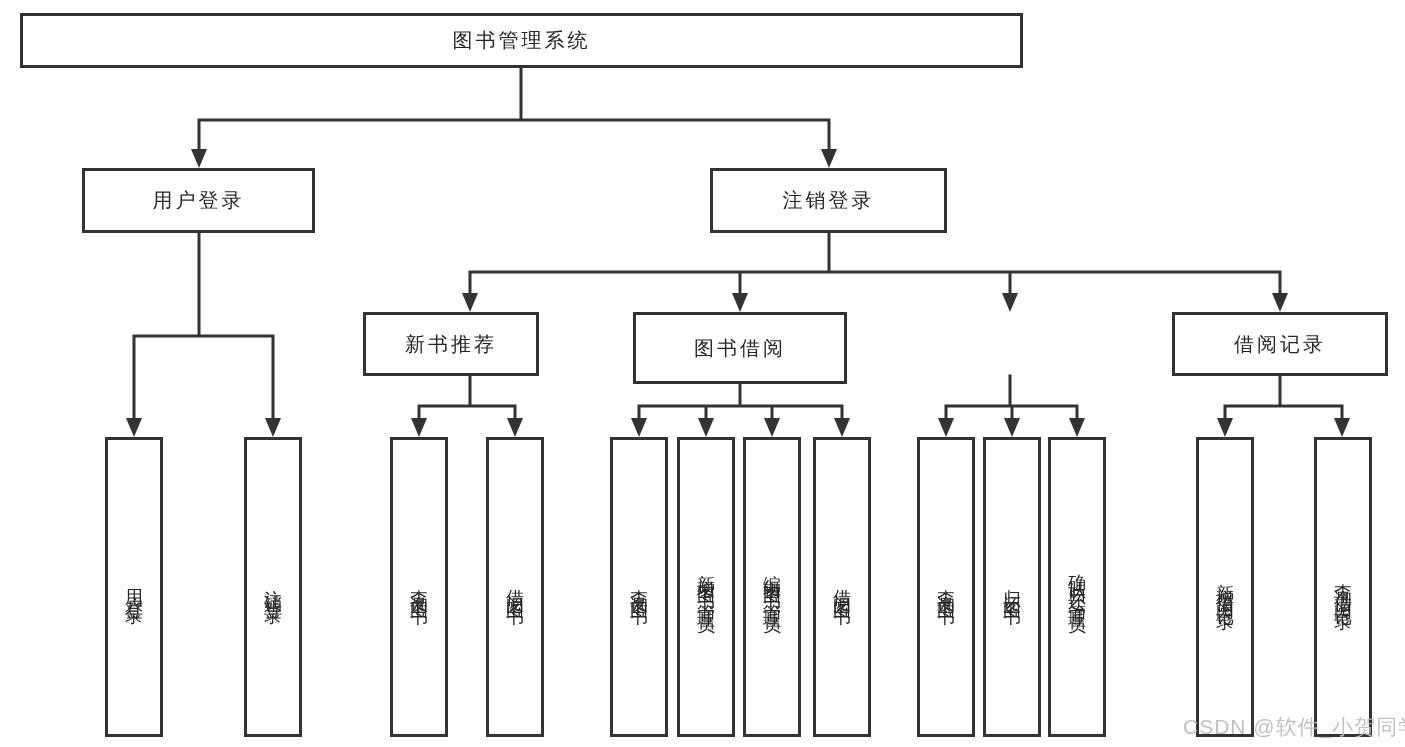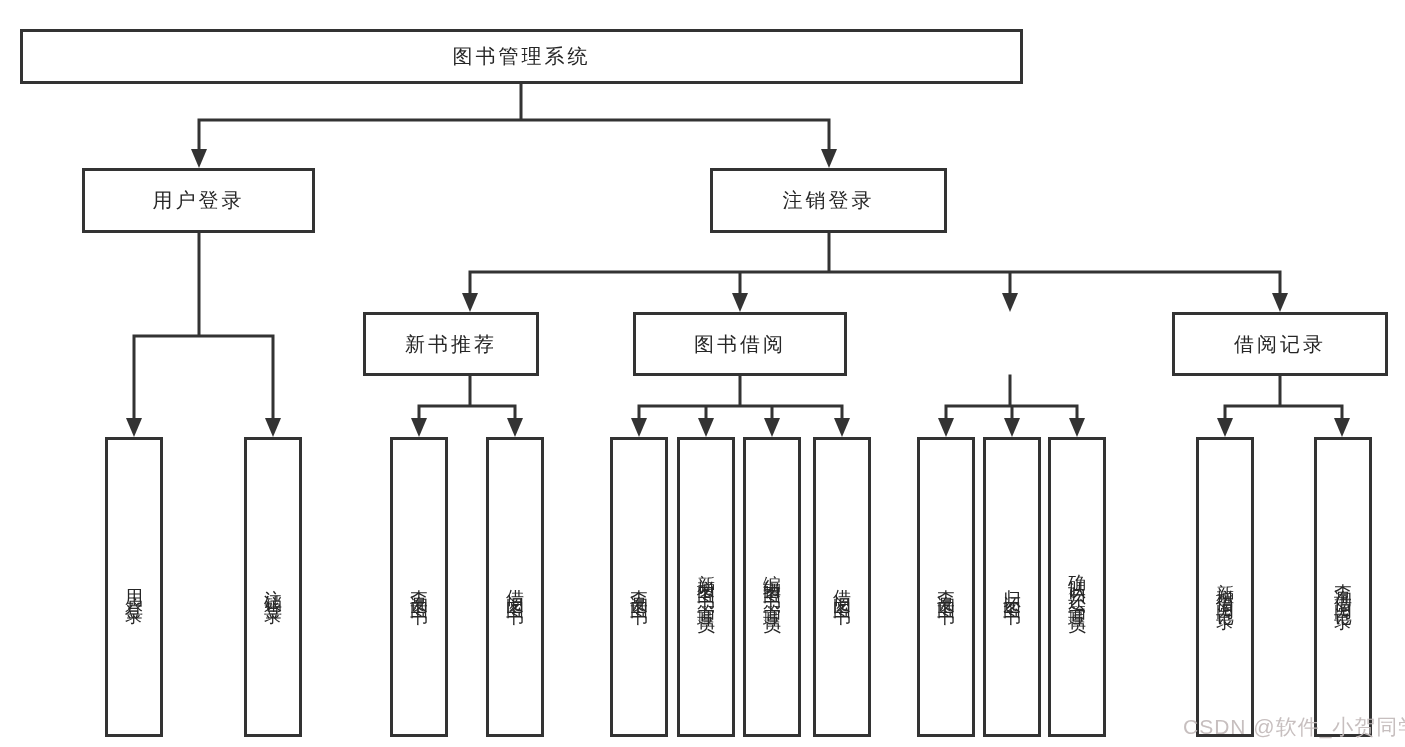--- a/index.html
+++ b/index.html
@@ -61,25 +61,25 @@
     position: absolute;
     left: 1183px;
     top: 713px;
     font-size: 21px;
     color: rgba(196, 188, 188, 0.95);
     letter-spacing: 1px;
     z-index: 5;
     white-space: nowrap;
   }
   
-  #node-root            { left: 20px;   top: 13px;  width: 1003px; height: 55px; margin-top: 16px; }
+  #node-root            { left: 20px;   top: 13px;  width: 1003px; height: 55px; }
   #node-user-login      { left: 82px;   top: 168px; width: 233px;  height: 65px; }
   #node-book-management { left: 710px;  top: 168px; width: 237px;  height: 65px; }
   #node-new-book        { left: 363px;  top: 312px; width: 176px;  height: 64px; }
-  #node-book-borrow     { left: 633px;  top: 312px; width: 214px;  height: 64px; }
+  #node-book-borrow     { left: 633px;  top: 312px; width: 214px;  height: 72px; }
   #node-current-borrow  { left: 903px;  top: 312px; width: 214px;  height: 64px; }
   #node-borrow-records  { left: 1172px; top: 312px; width: 216px;  height: 64px; }
   #leaf-a1 { left: 105px; }
   #leaf-a2 { left: 244px; }
   #leaf-b1 { left: 390px; }
   #leaf-b2 { left: 486px; }
   #leaf-c1 { left: 610px; }
   #leaf-c2 { left: 677px; }
   #leaf-c3 { left: 743px; }
   #leaf-c4 { left: 813px; }

